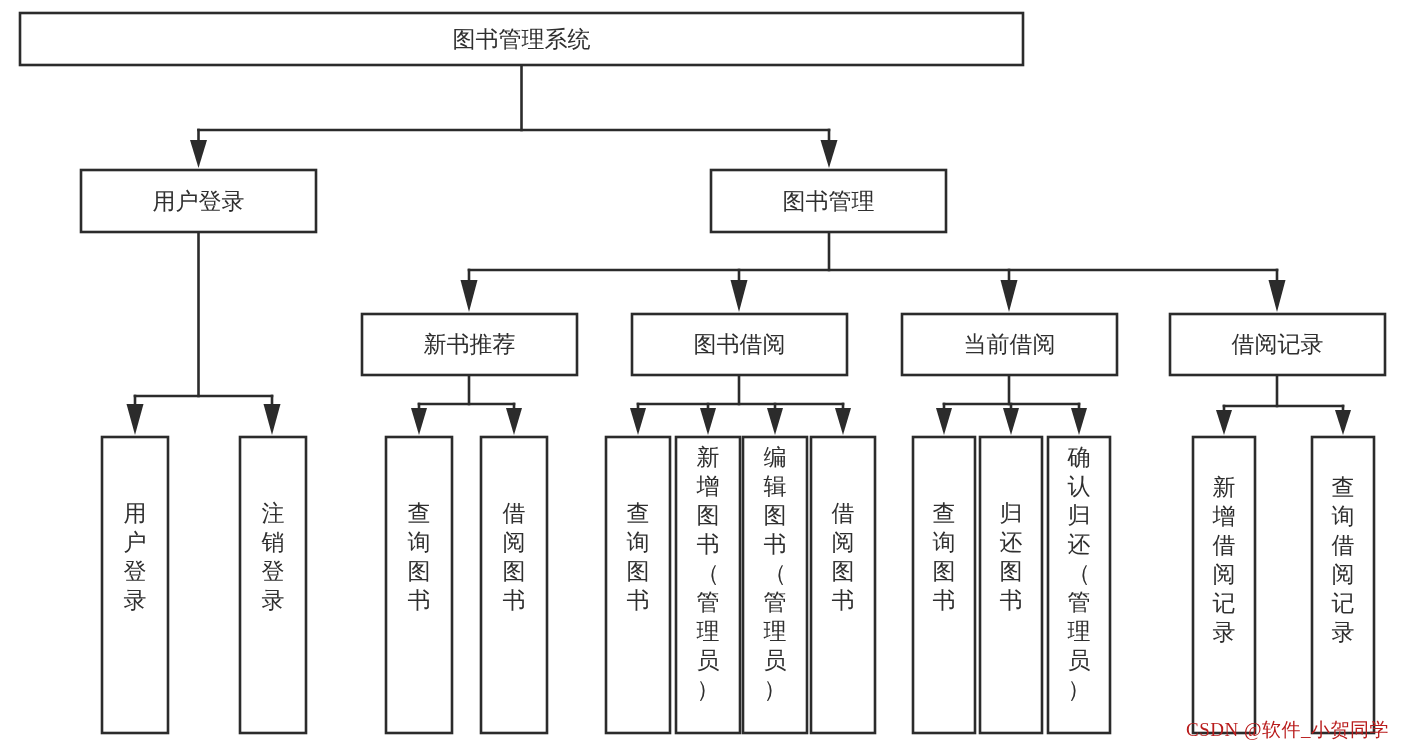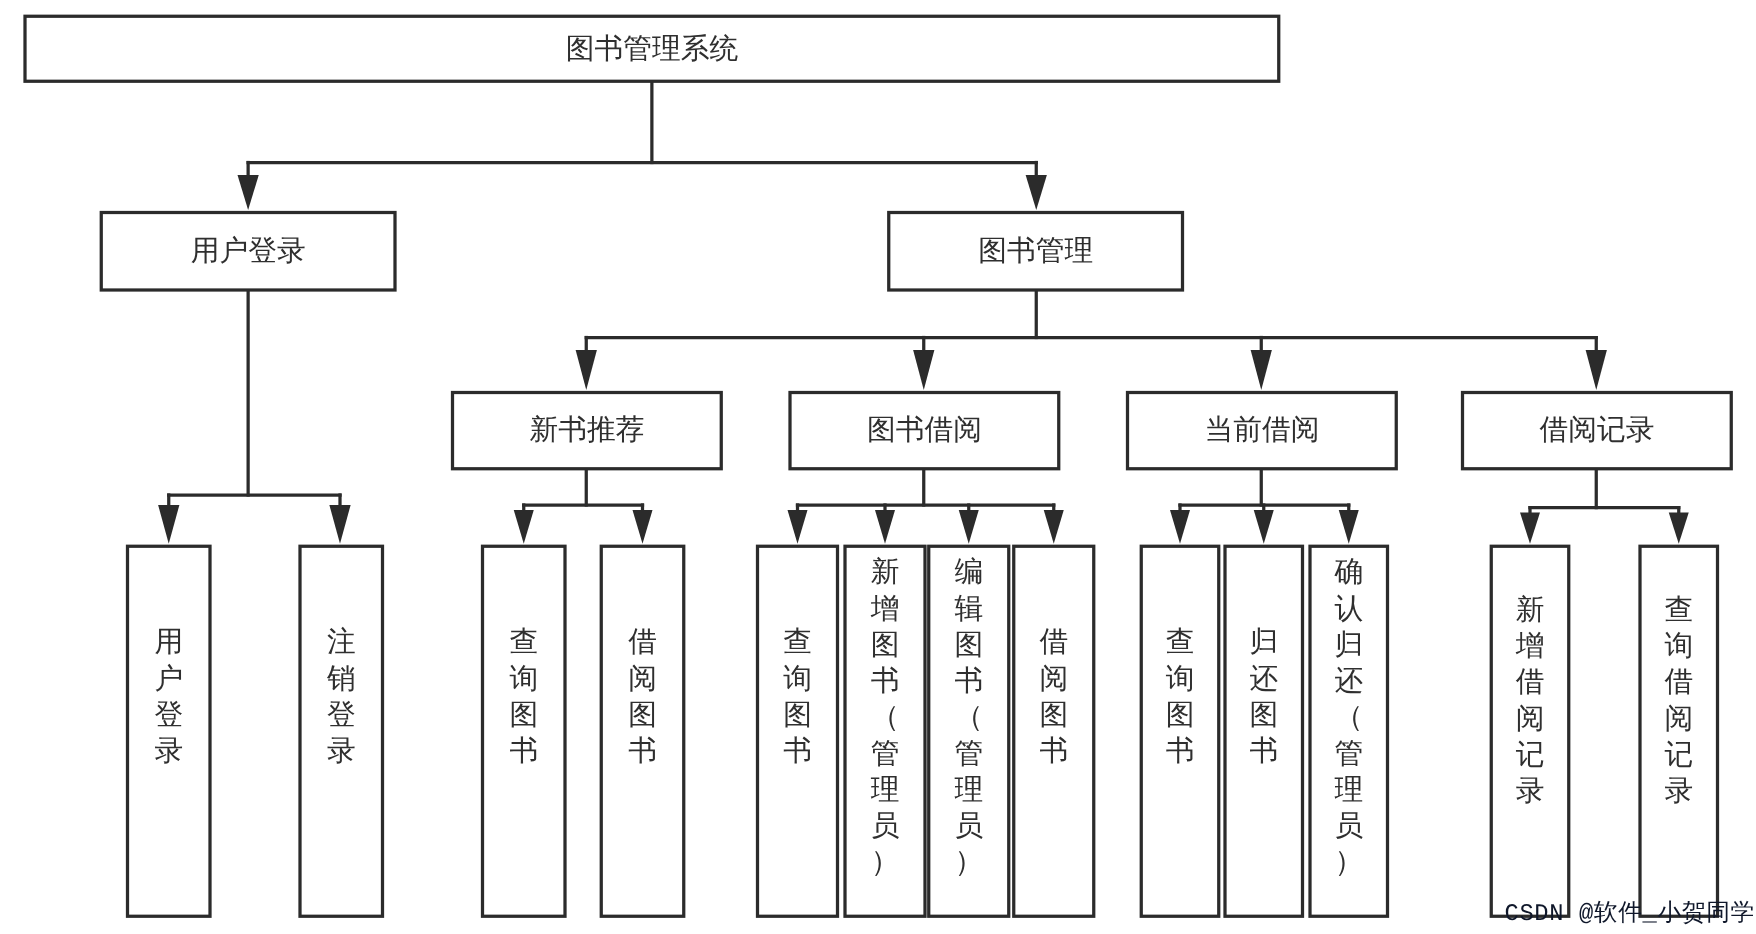--- a/index.html
+++ b/index.html
@@ -51,25 +51,25 @@
     dominant-baseline: middle;
   }
   .node-label-v {
     font-family: "DejaVu Sans", "Liberation Sans", sans-serif;
     font-size: 23px;
     fill: #2f2f2f;
     text-anchor: middle;
   }
   .watermark {
     position: absolute;
-    right: 1px;
+    right: 16px;
     bottom: 4px;
-    font-family: Liberation Mono, monospace;
+    font-family: Liberation Serif, serif;
     font-size: 19px;
-    color: #0f172a;
+    color: #b91c1c;
     white-space: nowrap;
     letter-spacing: 0.5px;
   }
 </style>
 </head>
 <body>
 
 <div id="diagram-root">
 
   <svg id="flow" viewBox="0 0 1405 747">

